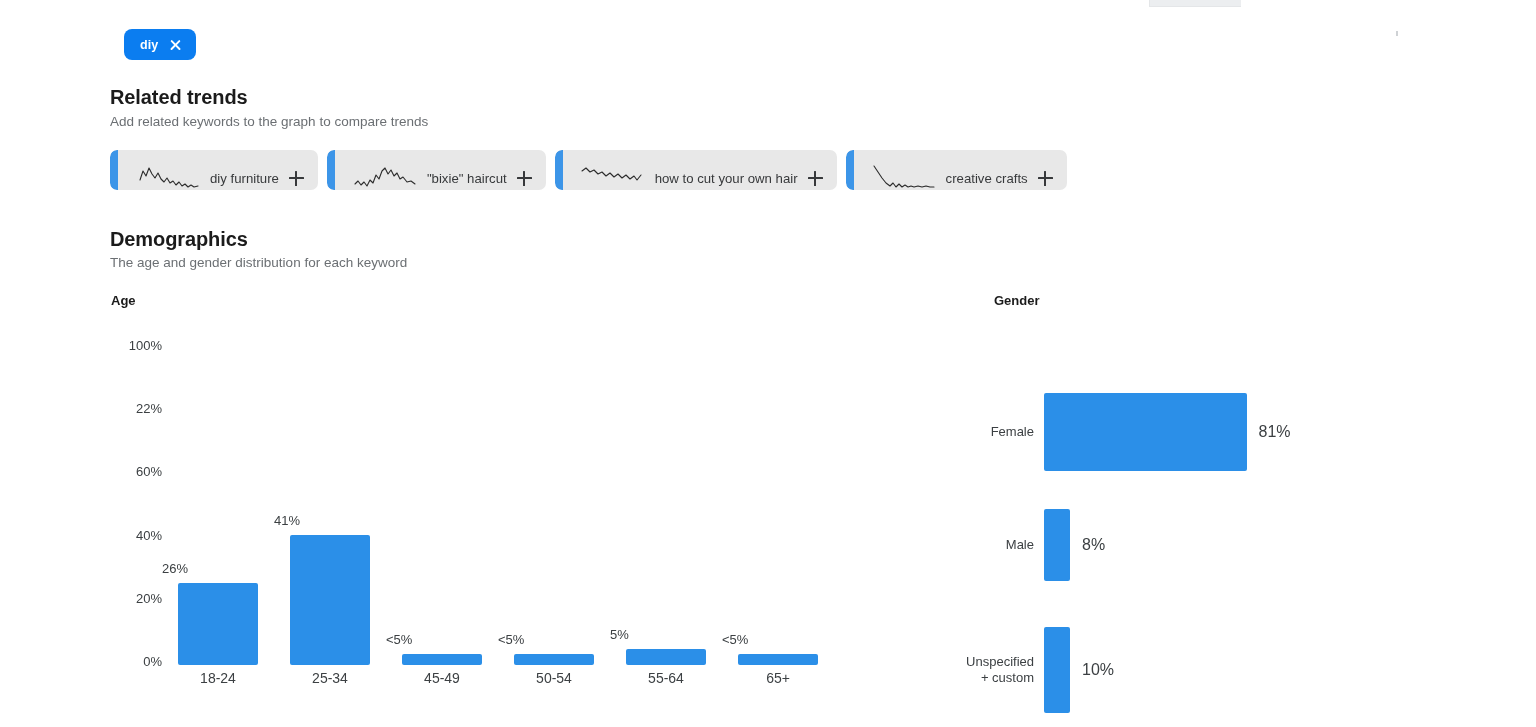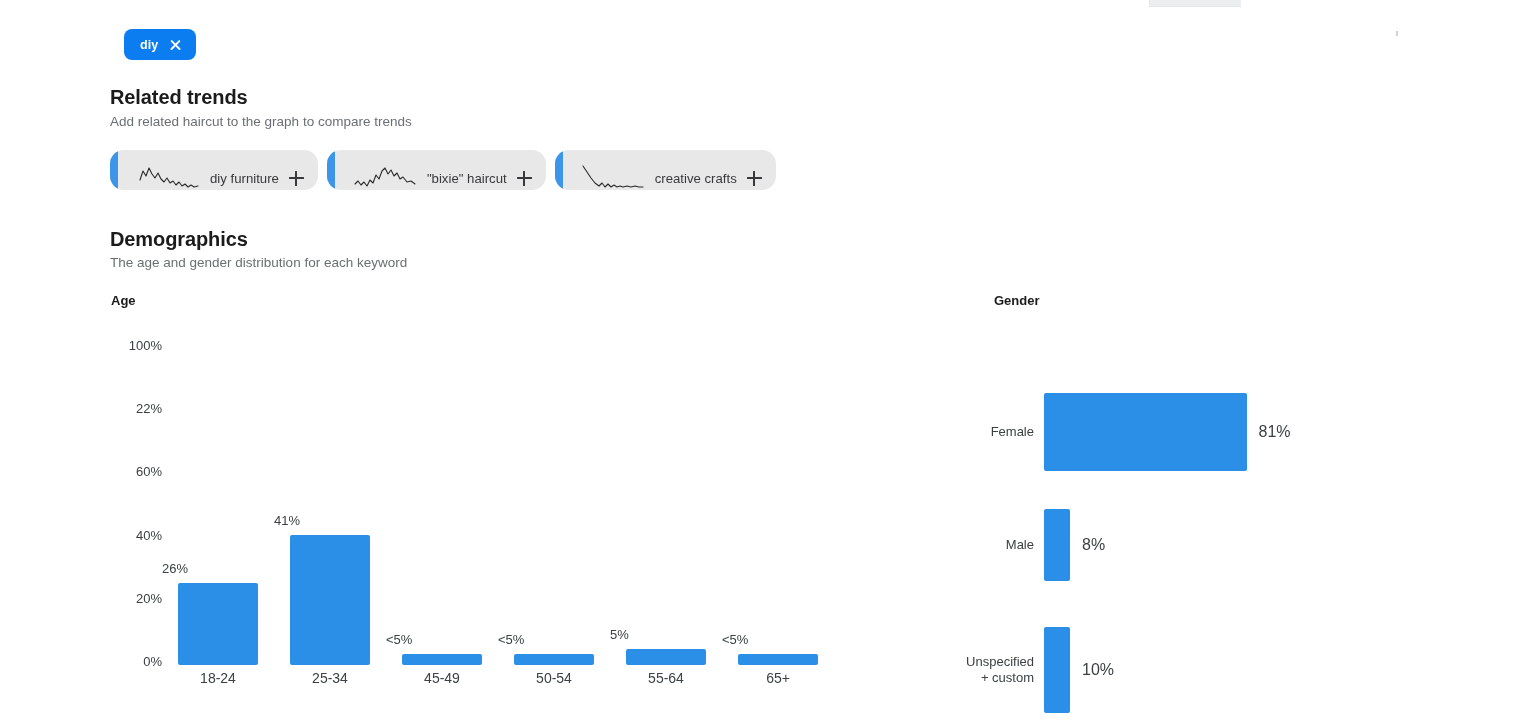--- a/index.html
+++ b/index.html
@@ -56,21 +56,21 @@
   #demo-title    { left: 110px; top: 228px; }
   #demo-sub      { left: 110px; top: 255px; }
 
   
   .trend-row {
     position: absolute; left: 110px; top: 150px;
     display: flex; align-items: center; gap: 9px;
   }
   .trend-chip {
     position: relative; height: 40px; display: flex; align-items: center;
-    background: #e8e8e8; border-radius: 14px;
+    background: #e8e8e8; border-radius: 7px;
     padding: 16px 14px 0 22px; cursor: pointer; user-select: none;
     overflow: hidden;
   }
   .trend-chip::before {
     content:""; position: absolute; left: 0; top: 0; bottom: 0;
     width: 8px; background: #3c95e8; border-radius: 7px 0 0 7px;
   }
   .trend-spark { width: 72px; height: 32px; display: block; flex: none; }
   .trend-label {
     font-size: 13.2px; color: #37393b; white-space: nowrap;
@@ -141,35 +141,42 @@
 
   <div class="top-edge-artifact"></div>
   <div class="dot-artifact"></div>
 
   <div class="keyword-chip">
     <span class="kw-label">diy</span>
     <span class="kw-close"></span>
   </div>
 
   <div class="sec-title" id="related-title">Related trends</div>
-  <div class="sec-sub" id="related-sub">Add related haircut to the graph to compare trends</div>
+  <div class="sec-sub" id="related-sub">Add related keywords to the graph to compare trends</div>
 
   <div class="trend-row" id="trend-row">
       <div class="trend-chip">
         <svg class="trend-spark" viewBox="0 0 72 32">
           <polyline points="8,18 11,9 14,14 17,6 20,12 23,16 26,11 29,17 32,20 35,16 38,21 41,19 44,23 47,20 50,24 53,22 56,25 59,23 62,25 66,24" fill="none" stroke="#2b2b2b" stroke-width="1.1" stroke-linejoin="round" stroke-linecap="round"></polyline>
         </svg>
         <span class="trend-label">diy furniture</span>
         <span class="plus-icon"></span>
       </div>
       <div class="trend-chip">
         <svg class="trend-spark" viewBox="0 0 72 32">
           <polyline points="6,22 9,19 12,23 15,20 18,24 21,18 24,21 27,13 30,17 33,9 36,6 39,12 42,8 45,14 48,11 51,17 54,15 58,20 62,19 66,22" fill="none" stroke="#2b2b2b" stroke-width="1.1" stroke-linejoin="round" stroke-linecap="round"></polyline>
         </svg>
         <span class="trend-label">"bixie" haircut</span>
+        <span class="plus-icon"></span>
+      </div>
+      <div class="trend-chip">
+        <svg class="trend-spark" viewBox="0 0 72 32">
+          <polyline points="5,9 9,6 13,10 17,8 21,12 25,10 29,14 33,11 37,15 41,12 45,16 49,13 53,17 57,14 60,18 64,13" fill="none" stroke="#2b2b2b" stroke-width="1.1" stroke-linejoin="round" stroke-linecap="round"></polyline>
+        </svg>
+        <span class="trend-label">how to cut your own hair</span>
         <span class="plus-icon"></span>
       </div>
       <div class="trend-chip">
         <svg class="trend-spark" viewBox="0 0 72 32">
           <polyline points="6,4 10,10 14,16 18,21 22,24 25,21 28,25 31,22 34,25 37,23 40,25 43,24 46,25 50,24 54,25 58,24 62,25 66,25" fill="none" stroke="#2b2b2b" stroke-width="1.1" stroke-linejoin="round" stroke-linecap="round"></polyline>
         </svg>
         <span class="trend-label">creative crafts</span>
         <span class="plus-icon"></span>
       </div>
     </div>

